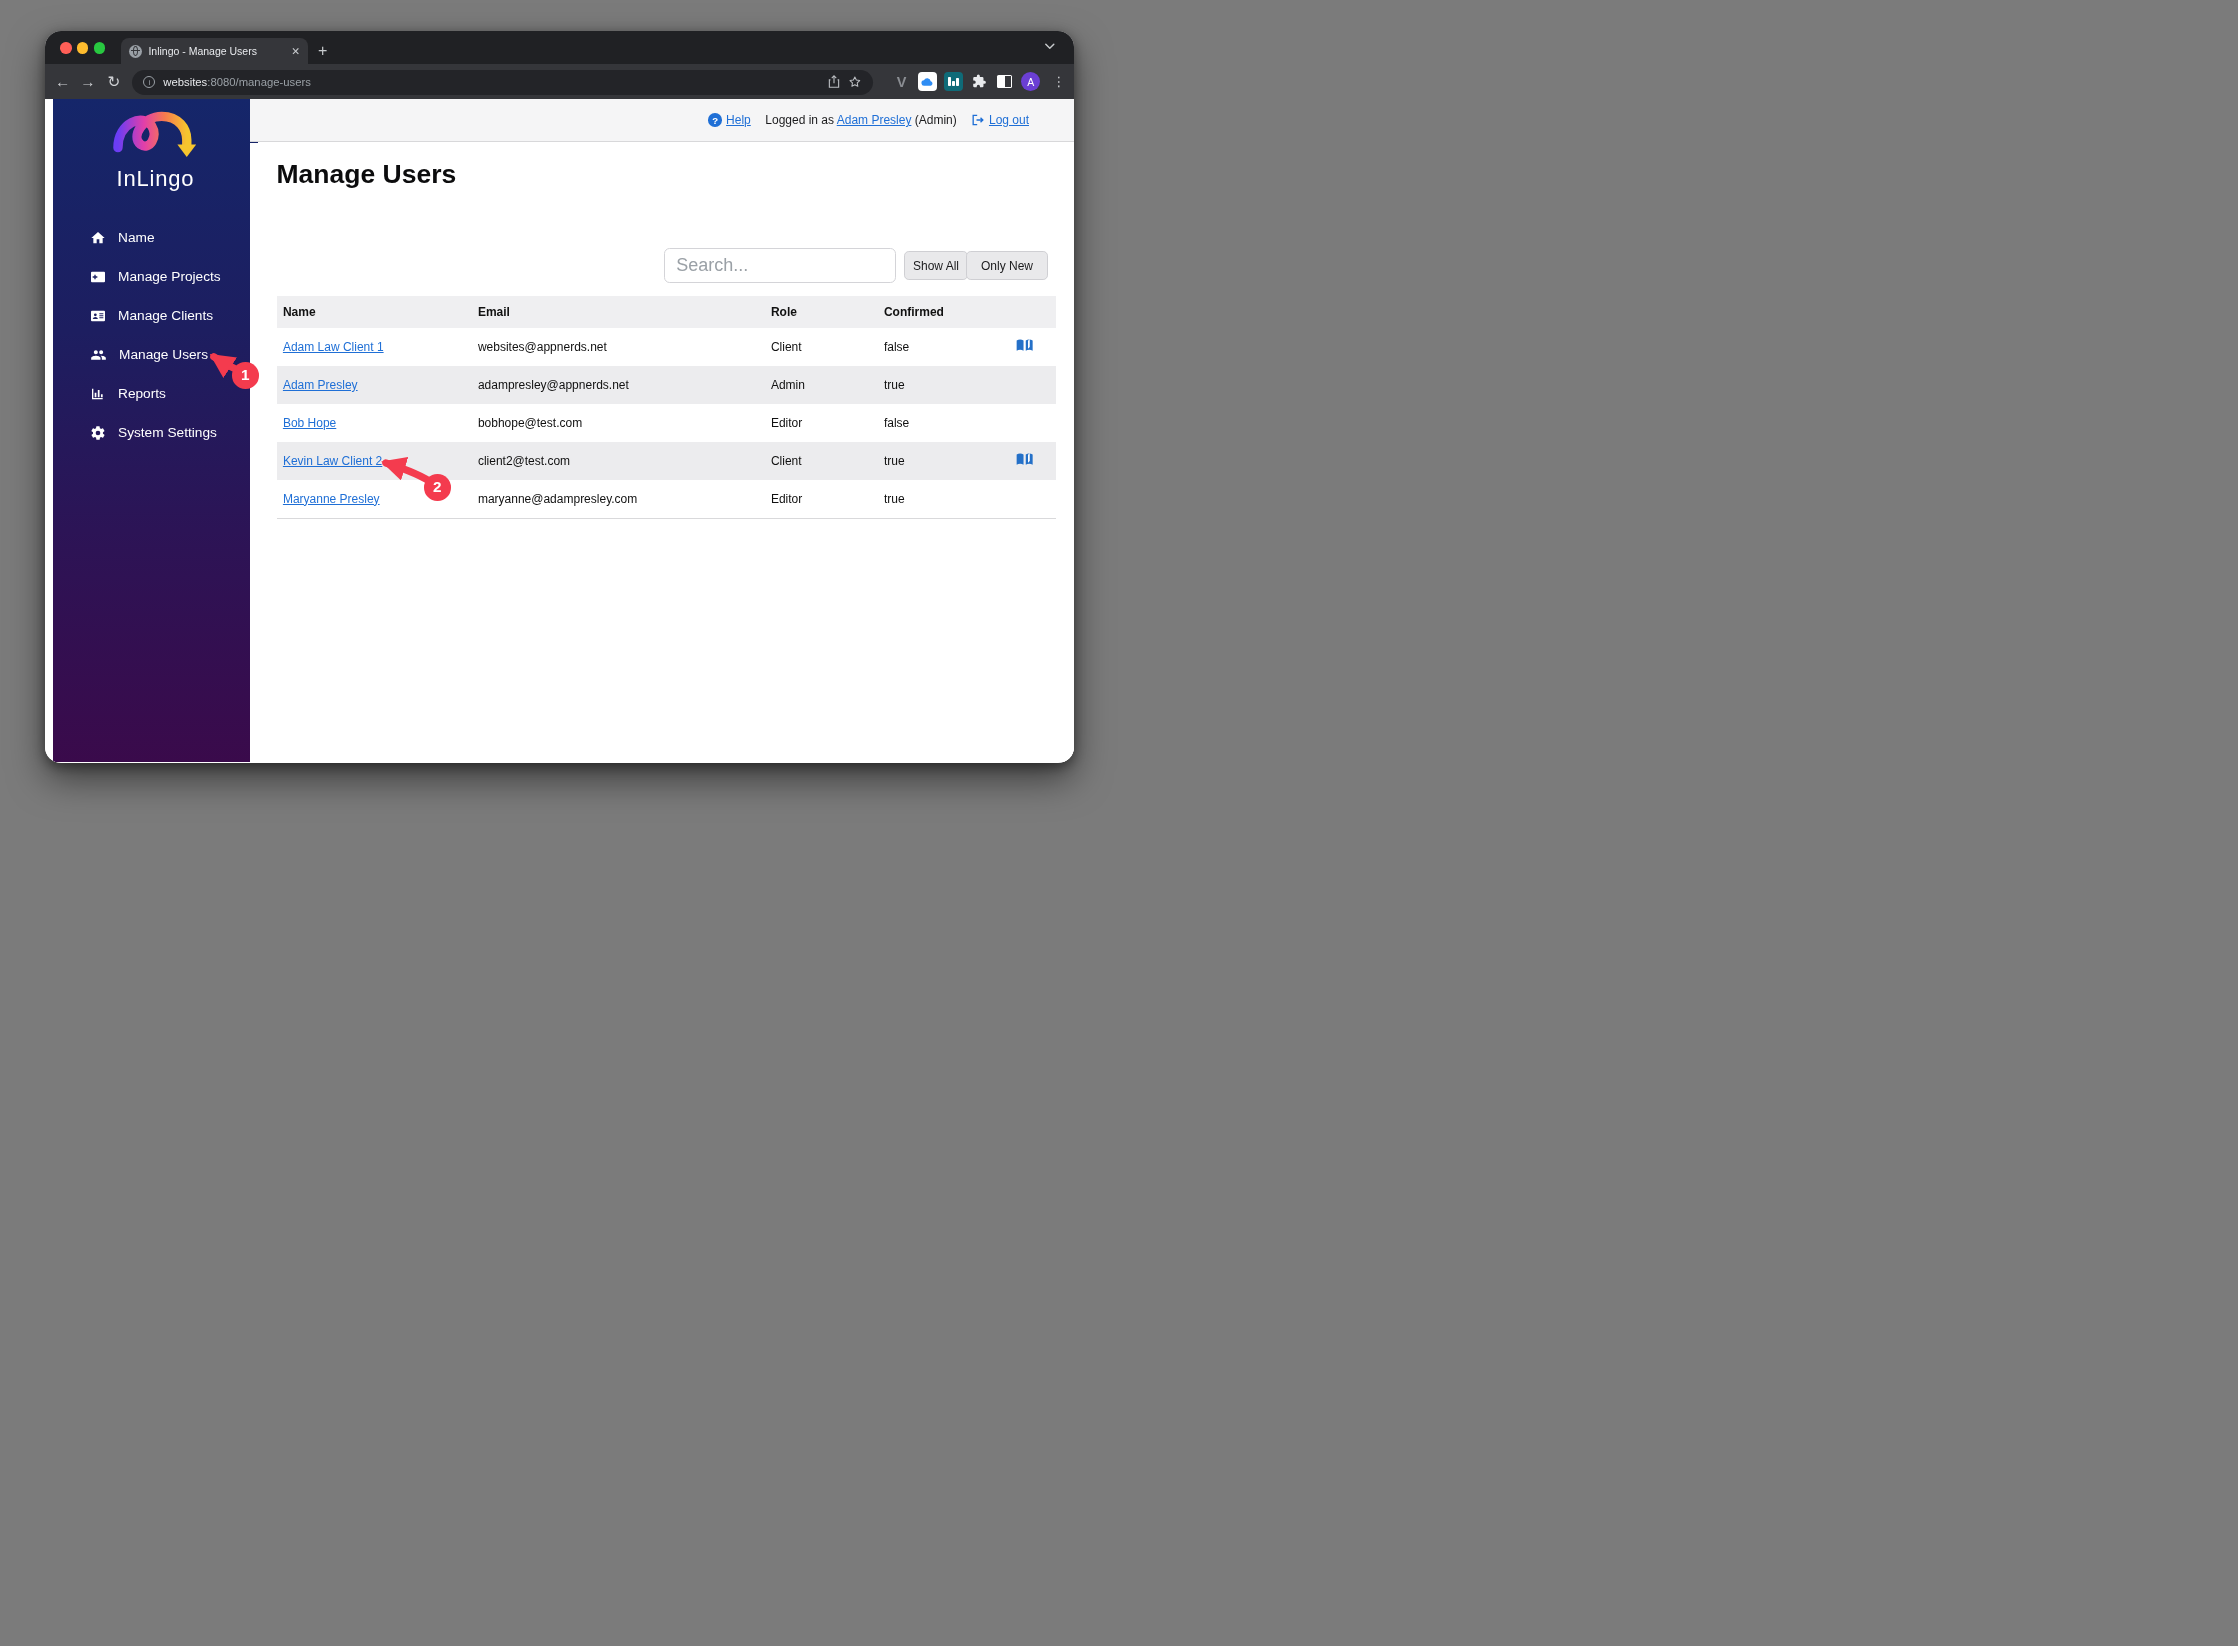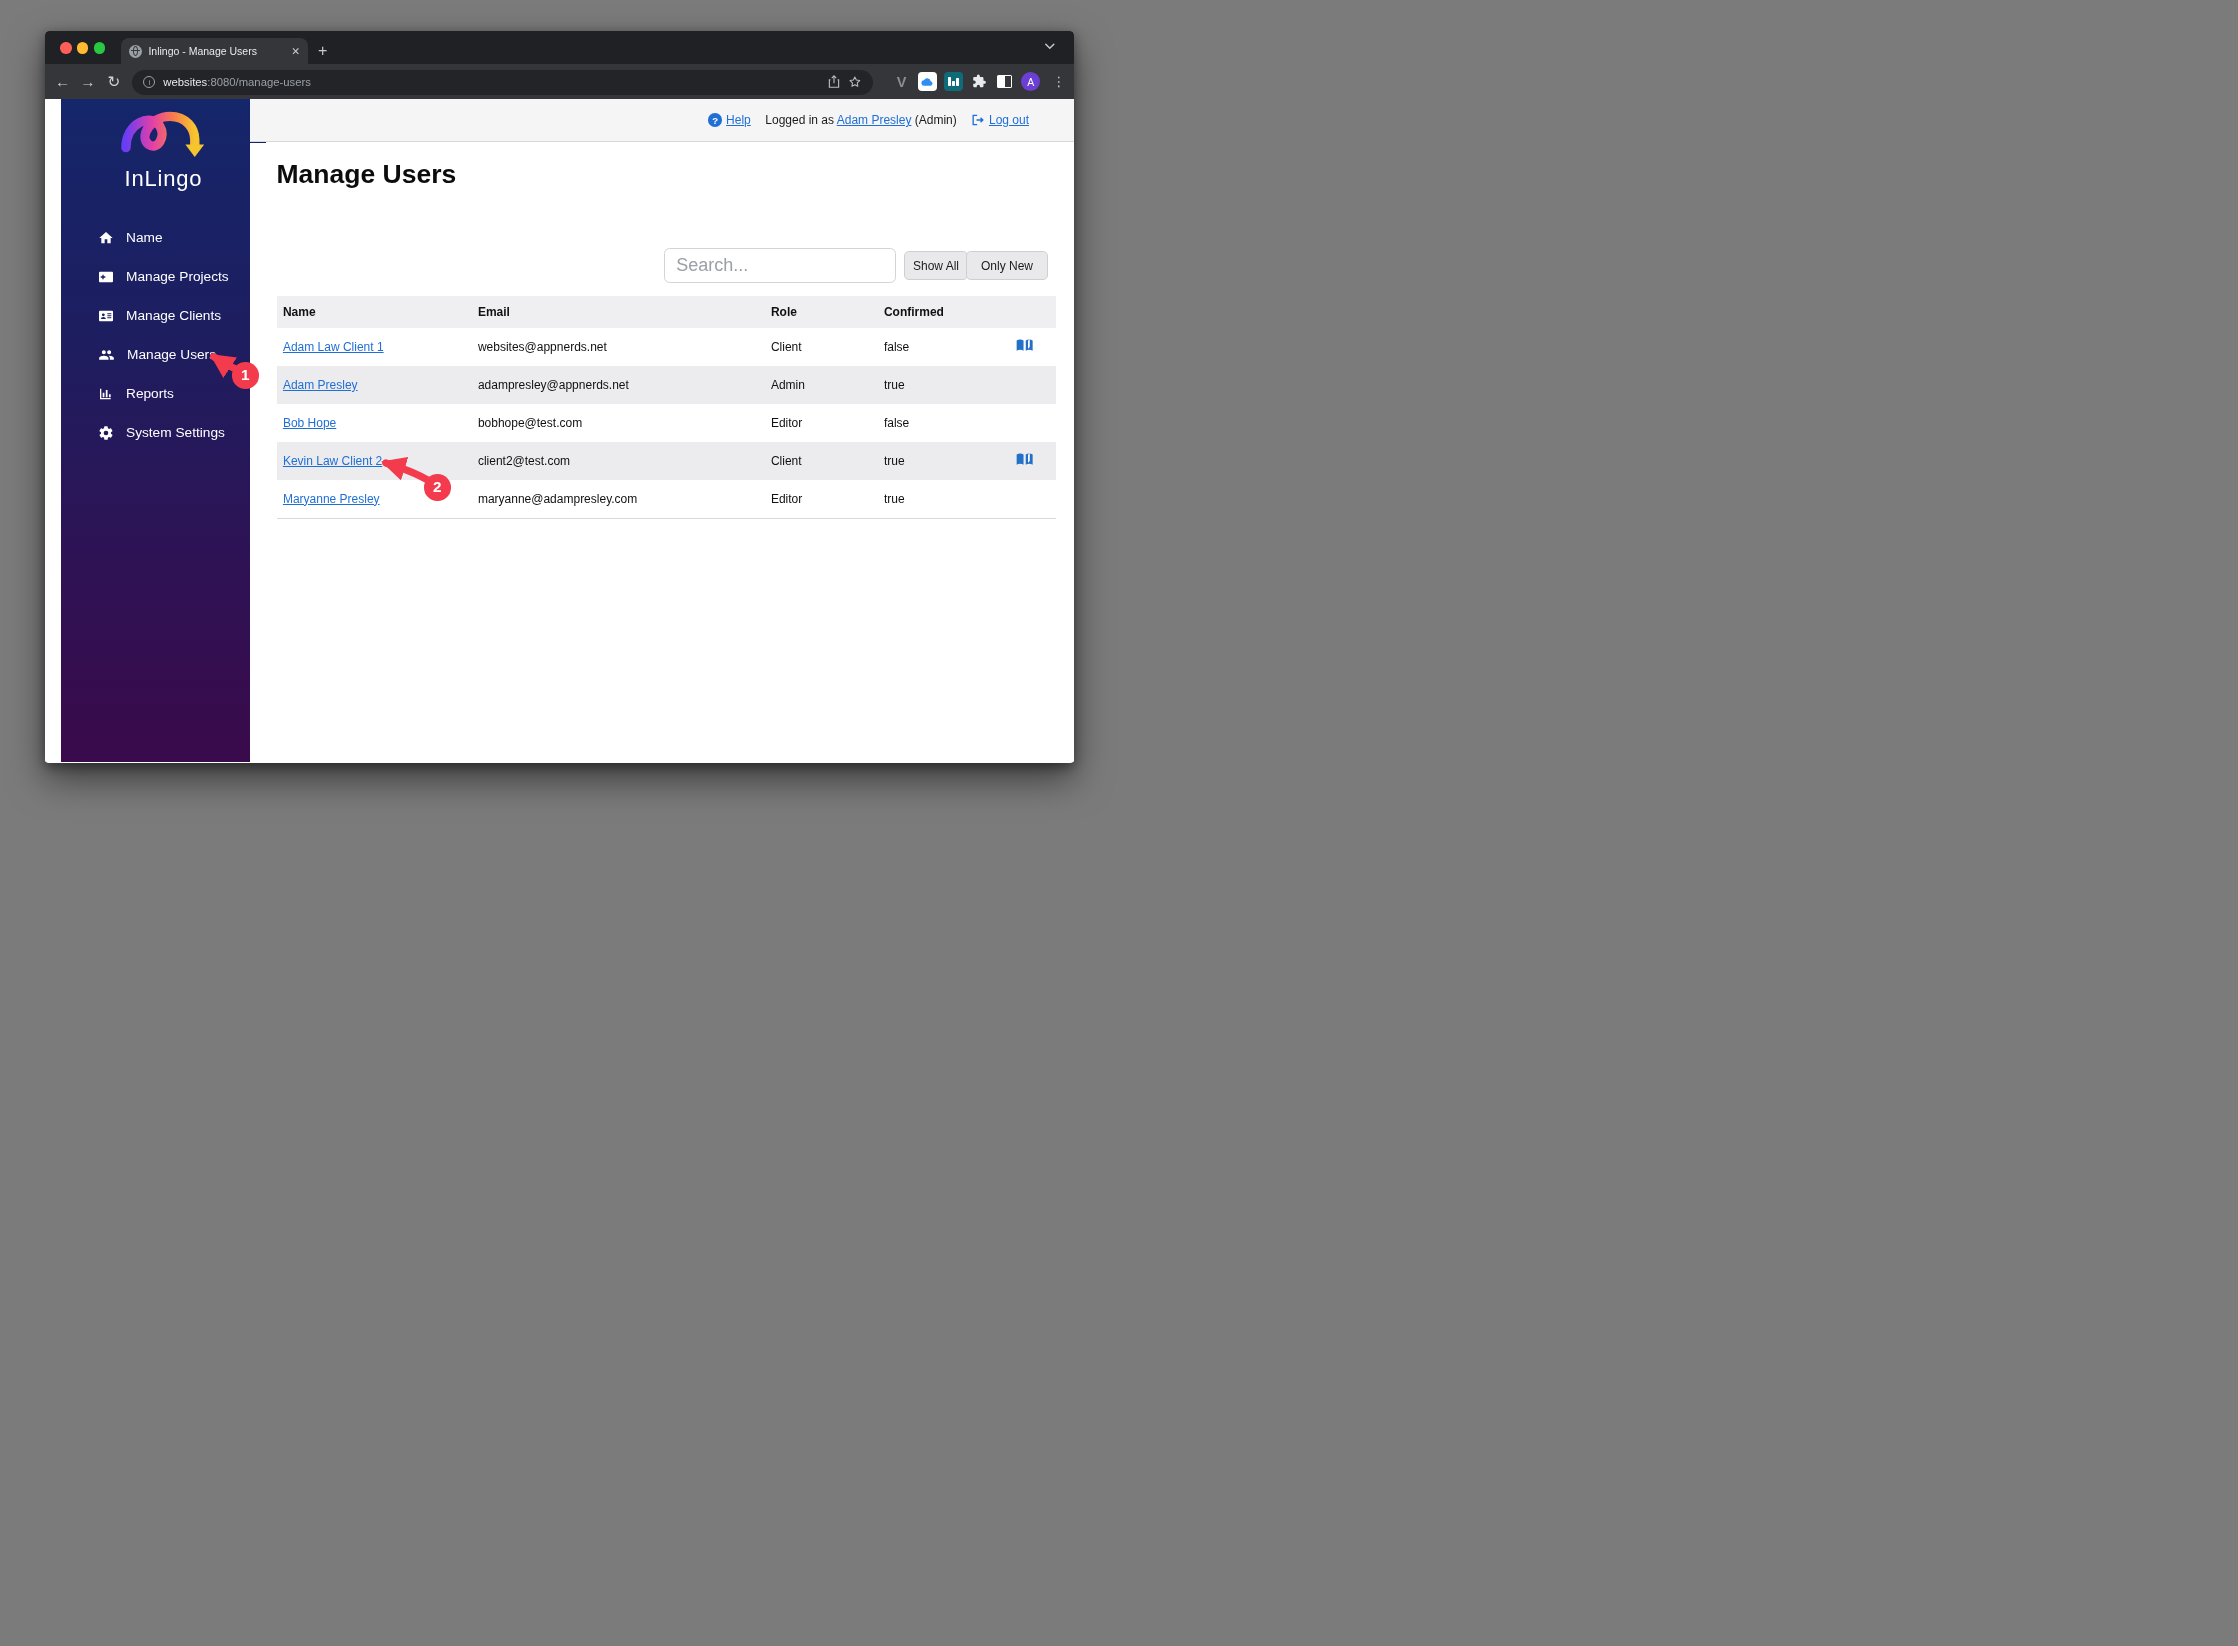--- a/index.html
+++ b/index.html
@@ -5,21 +5,21 @@
   * { margin:0; padding:0; box-sizing:border-box; }
   html,body { width:1119px; height:823px; }
   body {
     background:#7b7b7b;
     font-family:"Liberation Sans", sans-serif;
     position:relative;
     overflow:hidden;
   }
   .window{
     position:absolute; left:45px; top:31px; width:1029px; height:732px;
-    border-radius:4px; overflow:hidden;
+    border-radius:16px; overflow:hidden;
     box-shadow:0 16px 36px rgba(0,0,0,.5), 0 3.2px 11.3px rgba(0,0,0,.4);
     background:#fff;
   }
   
   .tabstrip{ position:absolute; left:0; top:0; width:100%; height:33px; background:#202124; }
   .lights{ position:absolute; left:15.3px; top:11.3px; display:flex; gap:5.6px; }
   .light{ width:11.3px; height:11.3px; border-radius:50%; }
   .light.red{ background:#ff5f57; } .light.yellow{ background:#febc2e; } .light.green{ background:#28c840; }
   .tab{
     position:absolute; left:76px; top:7.2px; width:187px; height:26px; background:#35363a;
@@ -48,21 +48,21 @@
   .ext.teal-bg{ background:#0f6b78; border-radius:4px; }
   .teal-bars{ display:flex; gap:1.6px; align-items:flex-end; height:9.6px; }
   .teal-bars i{ width:2.4px; background:#fff; border-radius:0.8px; display:block; }
   .sidebar-toggle-ic{ width:14.5px; height:13px; background:#fff; border-radius:1.6px; position:relative; }
   .sidebar-toggle-ic:before{ content:""; position:absolute; right:1.2px; top:1.2px; bottom:1.2px; width:5.6px; background:#35363a; }
   .avatar{ width:19.3px; height:19.3px; border-radius:50%; background:#6b3fd4; color:#fff; font-size:10.5px; display:flex; align-items:center; justify-content:center; }
   .dots{ color:#cfd1d4; font-size:13px; letter-spacing:0; }
   
   .app{ position:absolute; left:0; top:68px; width:100%; height:663px; background:#fff; }
   .sidebar{
-    position:absolute; left:16px; top:0; width:205px; height:663px;
+    position:absolute; left:8px; top:0; width:205px; height:663px;
     background:linear-gradient(180deg,#15266a 0%, #1d1e60 35%, #2c1456 65%, #3a0a4b 100%);
   }
   .logo{ position:absolute; top:8px; left:0; width:205px; text-align:center; }
   .logo svg{ display:block; margin:0 auto; }
   .logo-text{ color:#fff; font-size:22px; letter-spacing:0.8px; margin-top:-1.6px; }
   .nav{ position:absolute; top:119px; left:0; width:100%; }
   .nav-item{ display:flex; align-items:center; gap:12px; padding:0 0 0 37px; height:39px; color:#fff; font-size:13.7px; cursor:pointer; }
   .nav-item svg{ flex:0 0 auto; }
   .topbar{
     position:absolute; left:205px; top:0; width:824px; height:43px;

